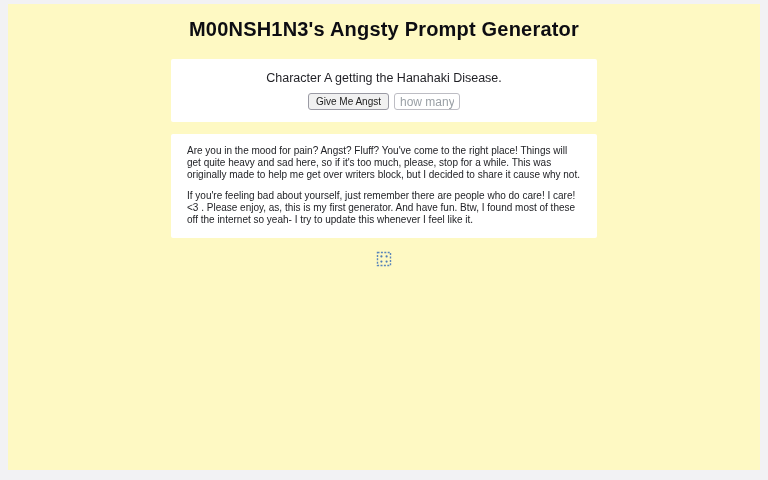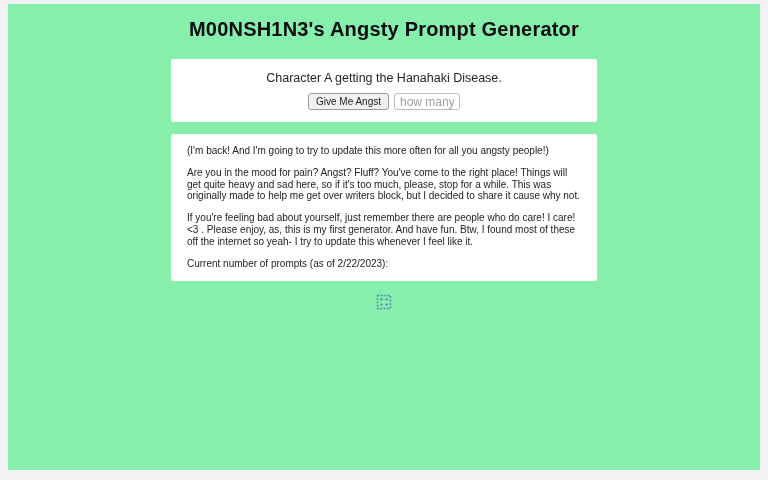--- a/index.html
+++ b/index.html
@@ -6,21 +6,21 @@
   html, body {
     margin: 0; padding: 0;
     width: 768px; height: 480px;
     background: #f2f2f4;
     font-family: "Liberation Sans", "DejaVu Sans", sans-serif;
     overflow: hidden;
   }
   .page {
     margin: 4px 8px 10px 8px;
     height: 466px;
-    background: #86efac;
+    background: #fef9c3;
     overflow: hidden;
   }
   .page-title {
     margin: 14px 0 0 0;
     text-align: center;
     font-size: 20px;
     font-weight: bold;
     color: #0d0d12;
     letter-spacing: 0.2px;
   }
@@ -106,24 +106,22 @@
 
   <div class="card card-output">
     <div class="output-text">Character A getting the Hanahaki Disease.</div>
     <div class="controls-row">
       <button class="angst-button">Give Me Angst</button>
       <input class="count-input" type="text" placeholder="how many?" style="">
     </div>
   </div>
 
   <div class="card card-info">
-    <p>(I'm back! And I'm going to try to update this more often for all you angsty people!)</p>
     <p>Are you in the mood for pain? Angst? Fluff? You've come to the right place! Things will get quite heavy and sad here, so if it's too much, please, stop for a while. This was originally made to help me get over writers block, but I decided to share it cause why not.</p>
     <p>If you're feeling bad about yourself, just remember there are people who do care! I care! &lt;3 . Please enjoy, as, this is my first generator. And have fun. Btw, I found most of these off the internet so yeah- I try to update this whenever I feel like it.</p>
-    <p>Current number of prompts (as of 2/22/2023):</p>
   </div>
 
   <div class="footer-icon-wrap">
     <svg class="placeholder-icon" viewBox="0 0 16 16">
       <rect x="1.5" y="1.5" width="13" height="13" fill="none" stroke="#5b86ba" stroke-width="1.4" stroke-dasharray="2 1.4"></rect>
       <circle cx="5.4" cy="5.4" r="1.1" fill="#4f7cb2"></circle>
       <circle cx="10.6" cy="5.4" r="1.1" fill="#4f7cb2"></circle>
       <circle cx="5.4" cy="10.6" r="1.1" fill="#4f7cb2"></circle>
       <circle cx="10.6" cy="10.6" r="1.1" fill="#4f7cb2"></circle>
     </svg>

